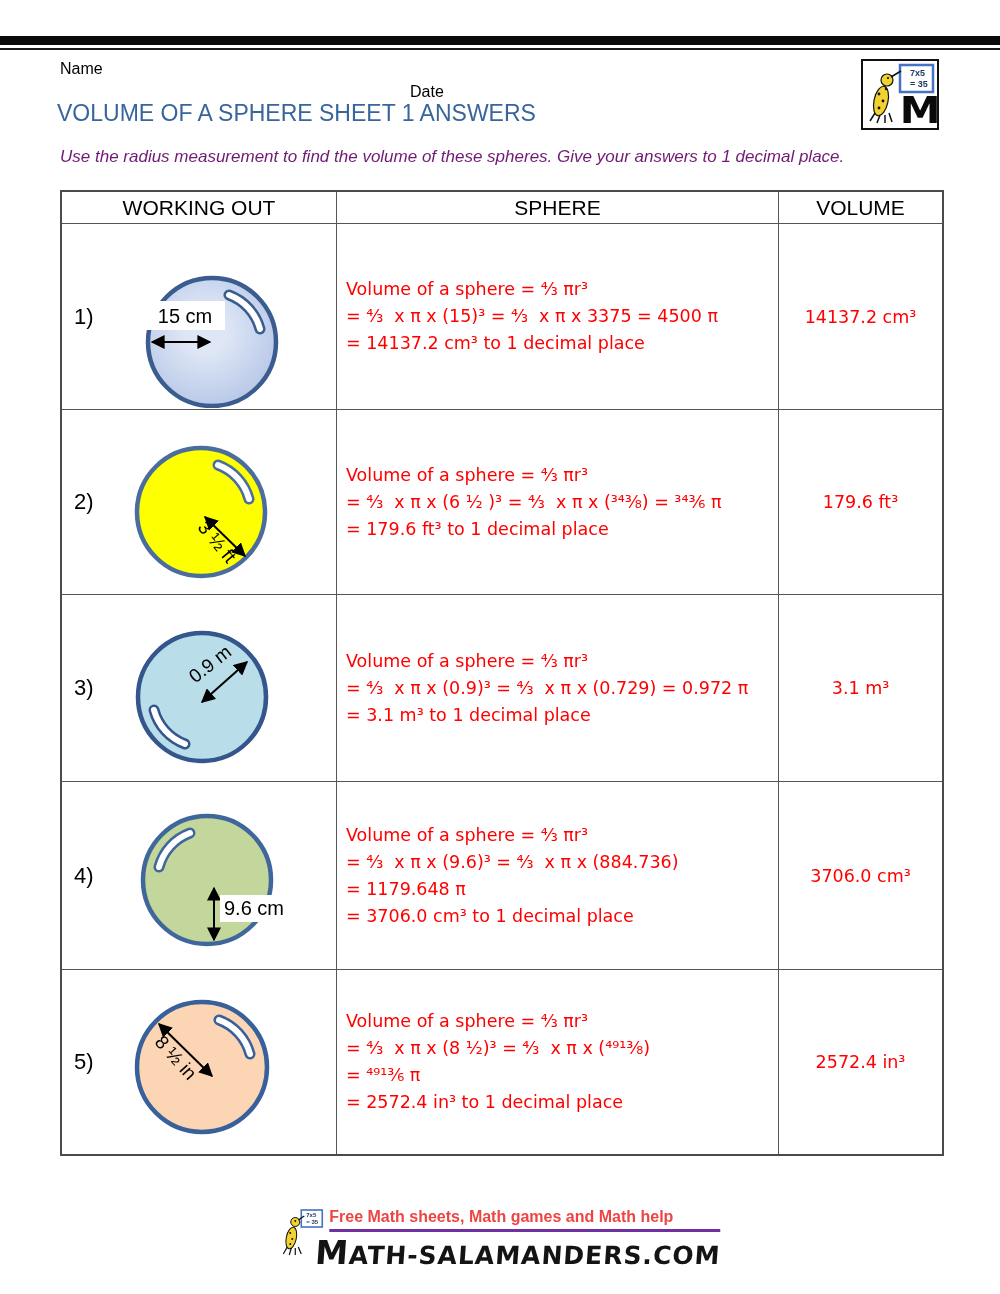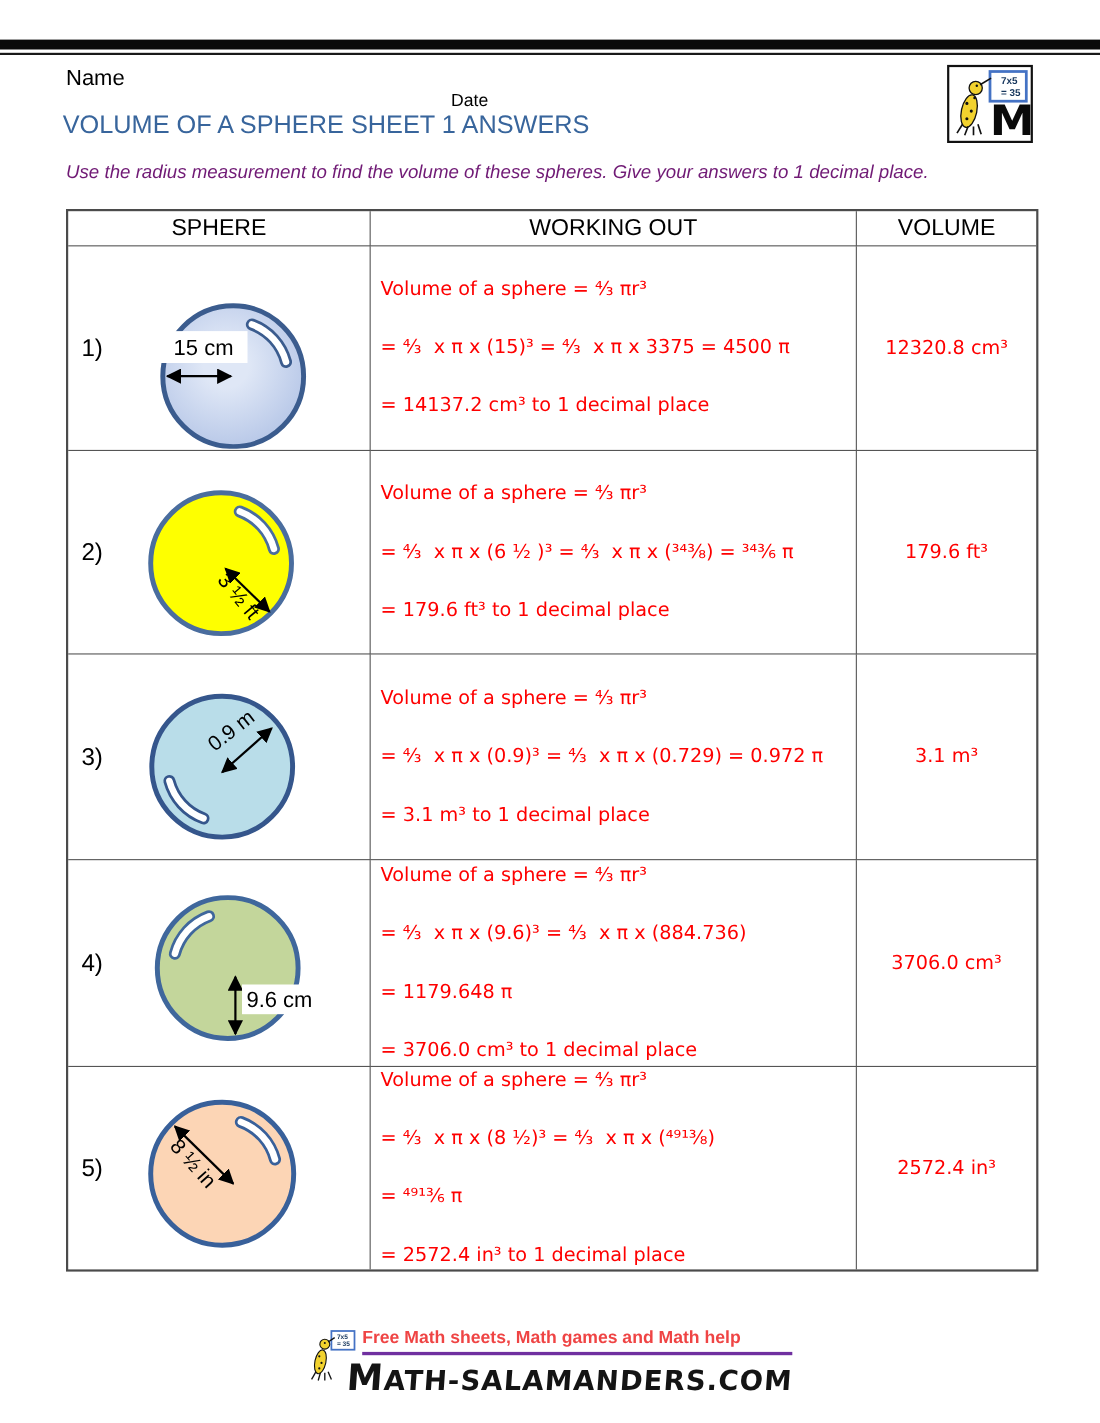--- a/index.html
+++ b/index.html
@@ -1,38 +1,38 @@
 <!DOCTYPE html>
 <html><head>
 <meta charset="utf-8">
 <style>
   html,body{margin:0;padding:0;background:#fff;}
   .page{position:relative;width:1000px;height:1294px;background:#ffffff;overflow:hidden;
         font-family:"Liberation Sans",sans-serif;color:#000;}
   .toprule-thick{position:absolute;left:0;top:36px;width:1000px;height:9px;background:#0a0a0a;}
   .toprule-thin{position:absolute;left:0;top:48px;width:1000px;height:2px;background:#1a1a1a;}
-  .name-label{position:absolute;left:60px;top:60px;font-size:20px;}
+  .name-label{position:absolute;left:60px;top:60px;font-size:16px;}
   .date-label{position:absolute;left:410px;top:60px;font-size:16px;margin-top:23px;}
   .page-title{position:absolute;left:57px;top:100px;font-family:Liberation Sans, sans-serif;
               font-size:23px;color:#38659c;letter-spacing:0px;white-space:pre;}
   .page-subtitle{position:absolute;left:60px;top:147px;font-size:17px;font-style:italic;
                  color:#701a75;white-space:pre;}
   .logo-box{position:absolute;left:861px;top:59px;width:78px;height:71px;border:2px solid #111;
             background:#fff;box-sizing:border-box;}
   
   .sheet-table{position:absolute;left:60px;top:190px;width:880px;border:2px solid #4b4b4b;
                display:grid;grid-template-columns:275px 442px 163px;
                grid-template-rows:32px 186px 185px 187px 188px 184px;box-sizing:content-box;}
   .cell{border-right:1.5px solid #555;border-bottom:1.5px solid #555;box-sizing:border-box;
         position:relative;}
   .cell.last-col{border-right:none;}
   .cell.last-row{border-bottom:none;}
   .th{display:flex;align-items:center;justify-content:center;font-size:21px;color:#000;}
   .working{display:flex;flex-direction:column;justify-content:center;padding-left:9px;
-           color:#fe0000;font-size:17.5px;line-height:27px;font-family:"DejaVu Sans",sans-serif;gap:26px;}
+           color:#fe0000;font-size:17.5px;line-height:27px;font-family:"DejaVu Sans",sans-serif;}
   .working .working-line{white-space:pre;}
   .volume{display:flex;align-items:center;justify-content:center;color:#fe0000;
           font-size:17.5px;font-family:"DejaVu Sans",sans-serif;}
   .row-number{position:absolute;left:12px;top:50%;transform:translateY(-50%);font-size:22px;}
   .sphere-cell svg{position:absolute;left:0;top:0;}
   .sphere-label{font-family:"Liberation Sans",sans-serif;fill:#000;}
   
   .footer{position:absolute;left:500px;top:1208px;transform:translateX(-50%);
           display:flex;align-items:flex-start;}
   .footer-text{display:flex;flex-direction:column;margin-left:4px;}
@@ -75,22 +75,22 @@
         <circle cx="25" cy="17" r="1.1" fill="#111"></circle>
       </g>
     </svg>
   </div>
 
   <div class="page-title">VOLUME OF A SPHERE SHEET 1 ANSWERS</div>
   <div class="page-subtitle">Use the radius measurement to find the volume of these spheres. Give your answers to 1 decimal place.</div>
 
   <div class="sheet-table">
 
+    <div class="cell th">WORKING OUT</div>
     <div class="cell th">SPHERE</div>
-    <div class="cell th">WORKING OUT</div>
     <div class="cell th last-col">VOLUME</div>
 
     <div class="cell sphere-cell">
       <div class="row-number">1)</div>
       <svg width="273" height="184" viewBox="0 0 273 184">
         <defs>
           <radialGradient id="g1" cx="45%" cy="42%" r="65%">
             <stop offset="25%" stop-color="#dfe7f6"></stop>
             <stop offset="100%" stop-color="#b3c4e6"></stop>
           </radialGradient>
@@ -104,21 +104,21 @@
         <line x1="90" y1="118" x2="148" y2="118" stroke="#000" stroke-width="2" marker-start="url(#ah1)" marker-end="url(#ah1)"></line>
         <rect x="83" y="77" width="80" height="29" fill="#ffffff"></rect>
         <text x="123" y="99" font-size="20" text-anchor="middle" class="sphere-label">15 cm</text>
       </svg>
     </div>
     <div class="cell working">
       <div class="working-line">Volume of a sphere = ⁴⁄₃ πr³</div>
       <div class="working-line">= ⁴⁄₃  x π x (15)³ = ⁴⁄₃  x π x 3375 = 4500 π</div>
       <div class="working-line">= 14137.2 cm³ to 1 decimal place</div>
     </div>
-    <div class="cell volume last-col">12320.8 cm³</div>
+    <div class="cell volume last-col">14137.2 cm³</div>
 
     <div class="cell sphere-cell">
       <div class="row-number">2)</div>
       <svg width="273" height="183" viewBox="0 0 273 183">
         <defs>
             <marker id="ah2" viewBox="0 0 10 10" refX="9" refY="5" markerWidth="7" markerHeight="7" orient="auto-start-reverse">
               <path d="M0,0 L10,5 L0,10 z" fill="#000"></path>
             </marker>
           </defs>
         <circle cx="139" cy="102" r="64" stroke-width="4.5" fill="#feff00"></circle>

